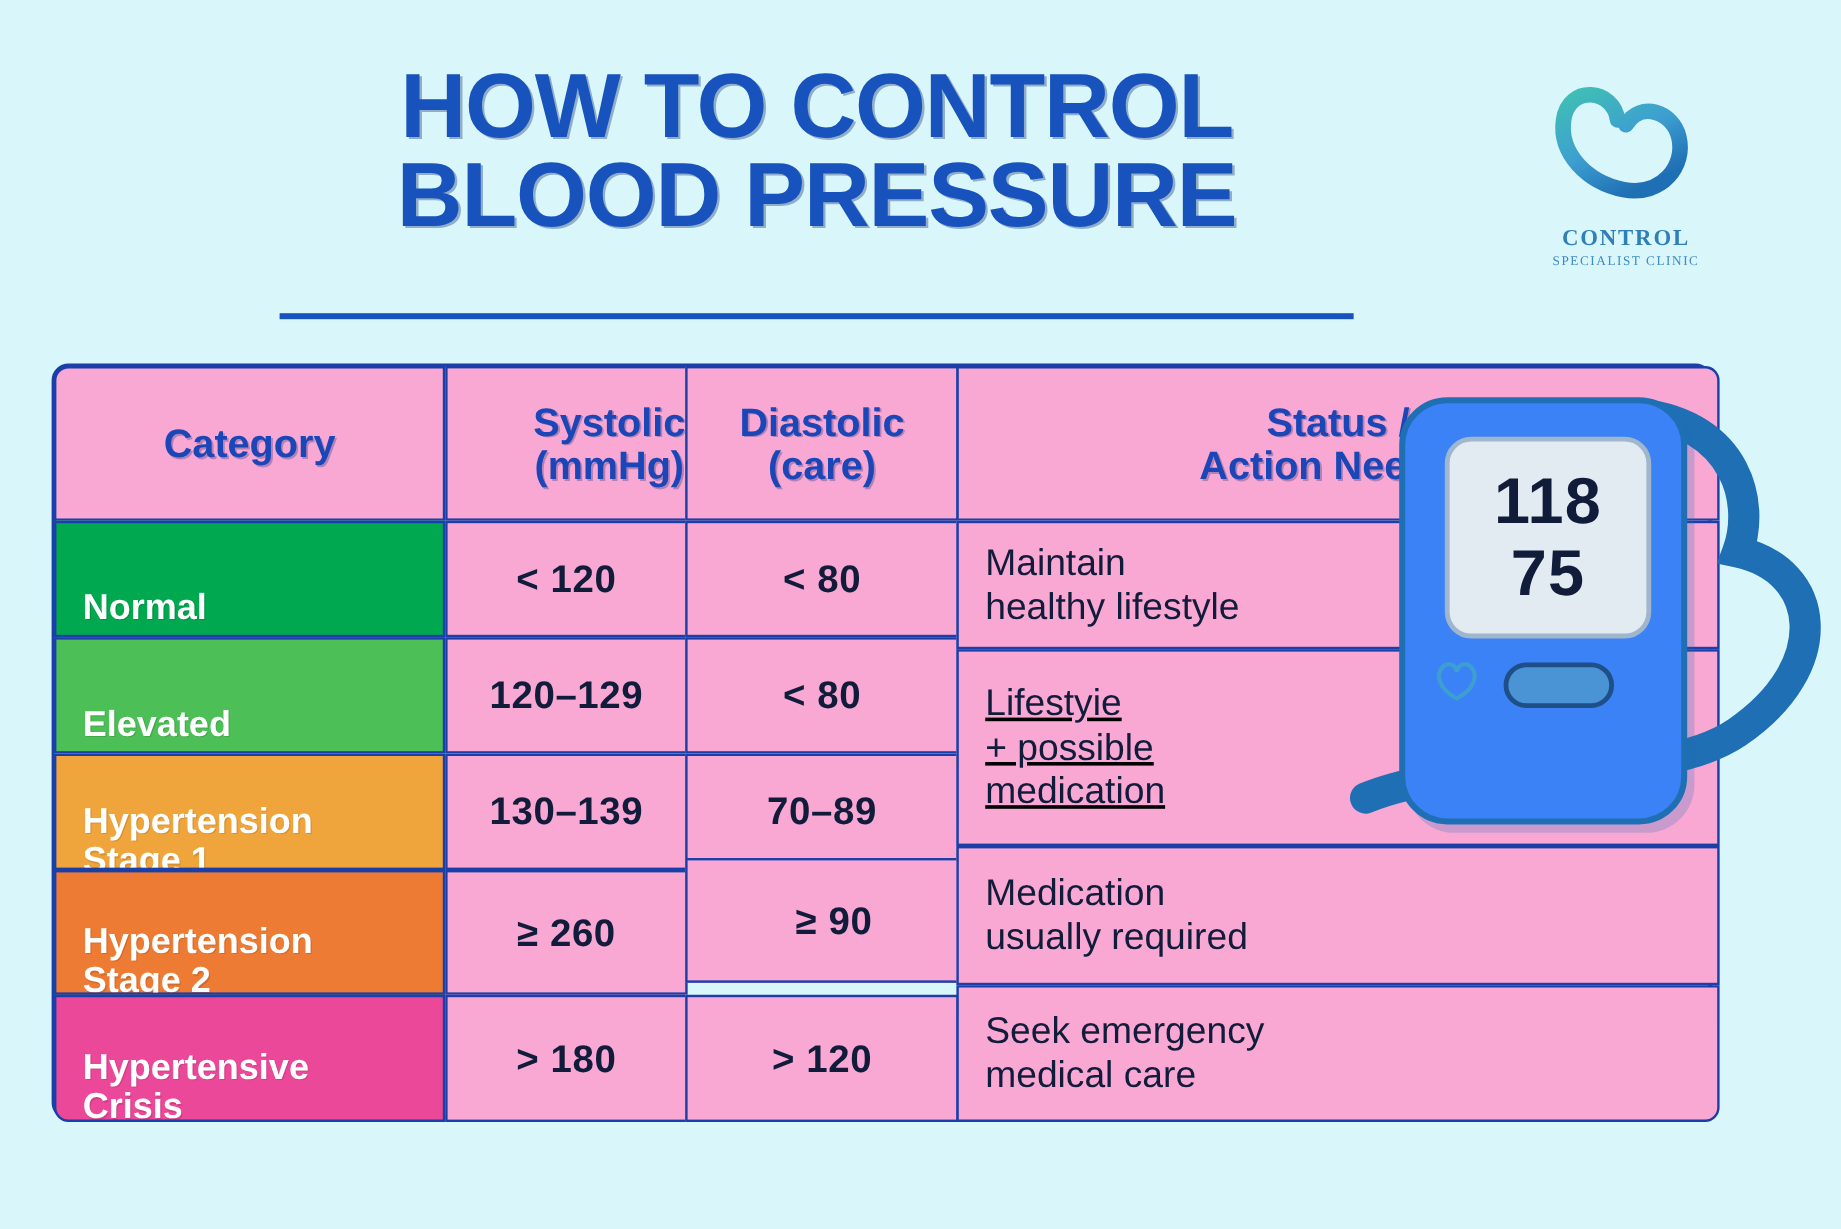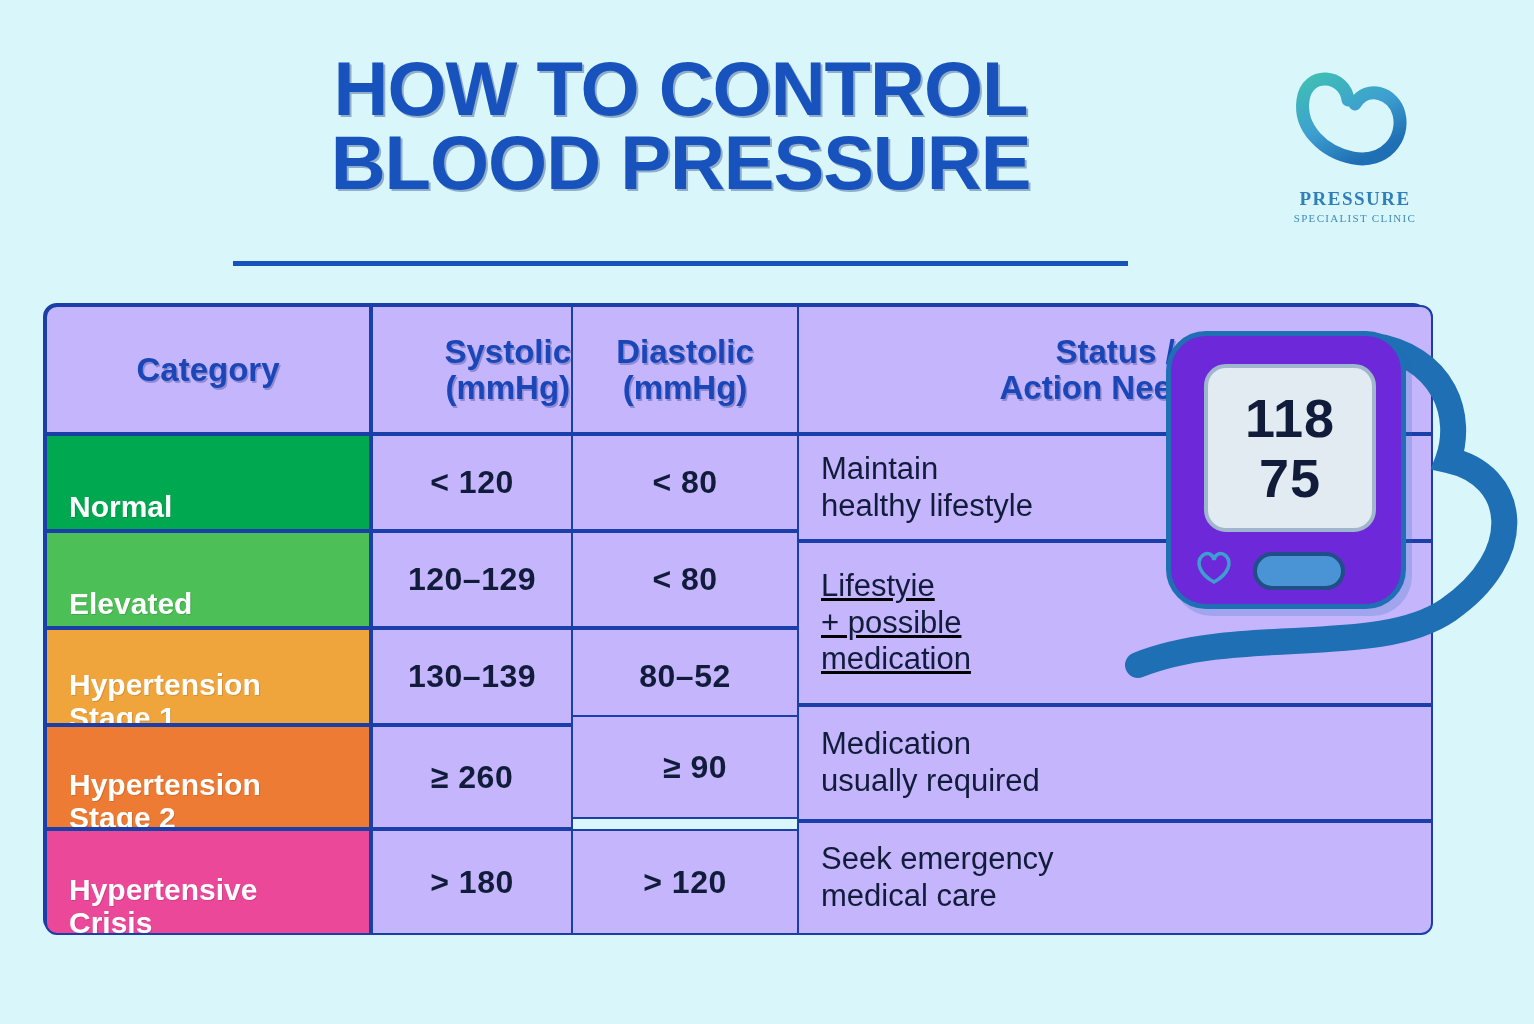--- a/index.html
+++ b/index.html
@@ -89,21 +89,21 @@
     height: 630px;
     border: 4px solid #1a3fa8;
     border-radius: 14px;
     box-sizing: border-box;
   }
 
   .cell {
     position: absolute;
     box-sizing: border-box;
     border: 2px solid #1a3fa8;
-    background: #c4b5fd;
+    background: #f9a8d4;
     display: flex;
     align-items: center;
     overflow: hidden;
   }
   .cell.center { justify-content: center; text-align: center; }
   .cell.left   { justify-content: flex-start; padding-left: 22px; }
 
   .head-text {
     color: #1a46b8;
     font-size: 33px;
@@ -145,22 +145,22 @@
   #monitor-tube {
     position: absolute;
     left: 0; top: 0;
     width: 416px; height: 375px;
   }
   #monitor-body {
     position: absolute;
     left: 48px;
     top: 6px;
     width: 240px;
-    height: 278px;
-    background: #6d28d9;
+    height: 356px;
+    background: #3b82f6;
     border: 5px solid #1f6fb4;
     border-radius: 40px;
     box-sizing: border-box;
     box-shadow: 6px 7px 0 rgba(31,111,180,0.22);
   }
   #monitor-screen {
     position: absolute;
     left: 33px;
     top: 28px;
     width: 172px;
@@ -213,36 +213,36 @@
   <svg id="logo-mark" viewBox="0 0 140 120">
     <defs>
       <linearGradient id="lg" x1="0" y1="0" x2="0.6" y2="1">
         <stop offset="0%" stop-color="#3fbfb5"></stop>
         <stop offset="55%" stop-color="#3d9fd0"></stop>
         <stop offset="100%" stop-color="#1f6fb4"></stop>
       </linearGradient>
     </defs>
     <path d="M63 40 C60 14, 22 10, 18 40 C14 68, 38 92, 68 98 C100 104, 120 78, 114 54 C109 33, 82 24, 70 44" fill="none" stroke="url(#lg)" stroke-width="13" stroke-linecap="round"></path>
   </svg>
-  <div id="logo-name">PRESSURE</div>
+  <div id="logo-name">CONTROL</div>
   <div id="logo-sub">SPECIALIST CLINIC</div>
 </div>
 
 <div id="bp-table">
 
   <div class="cell center" style="left:-2px; top:-2px; width:326px; height:129px; border-top-left-radius:12px;">
     <span class="head-text">Category</span>
   </div>
   <div class="cell center" style="left:324px; top:-2px; width:202px; height:129px;justify-content:flex-end;">
     <span class="head-text">Systolic
 (mmHg)</span>
   </div>
   <div class="cell center" style="left:524px; top:-2px; width:228px; height:129px;">
     <span class="head-text">Diastolic
-(mmHg)</span>
+(care)</span>
   </div>
   <div class="cell center" style="left:750px; top:-2px; width:636px; height:129px; border-top-right-radius:12px;">
     <span class="head-text">Status /
 Action Needed</span>
   </div>
 
   <div class="cell left" style="left:-2px; top:127px; width:326px; height:97px; background:#00a94f;">
     <span class="cat-text">Normal</span>
   </div>
   <div class="cell left" style="left:-2px; top:224px; width:326px; height:97px; background:#4cbf57;">
@@ -277,21 +277,21 @@
     <span class="num-text">&gt; 180</span>
   </div>
 
   <div class="cell center" style="left:524px; top:127px; width:228px; height:97px;">
     <span class="num-text">&lt; 80</span>
   </div>
   <div class="cell center" style="left:524px; top:224px; width:228px; height:97px;">
     <span class="num-text">&lt; 80</span>
   </div>
   <div class="cell center" style="left:524px; top:321px; width:228px; height:97px;">
-    <span class="num-text">80–52</span>
+    <span class="num-text">70–89</span>
   </div>
   <div class="cell center" style="left:524px; top:408px; width:248px; height:104px;">
     <span class="num-text">≥ 90</span>
   </div>
   <div class="cell center" style="left:524px; top:522px; width:228px; height:106px;">
     <span class="num-text">&gt; 120</span>
   </div>
 
   <div class="cell left" style="left:750px; top:127px; width:636px; height:107px;">
     <span class="status-text">Maintain

